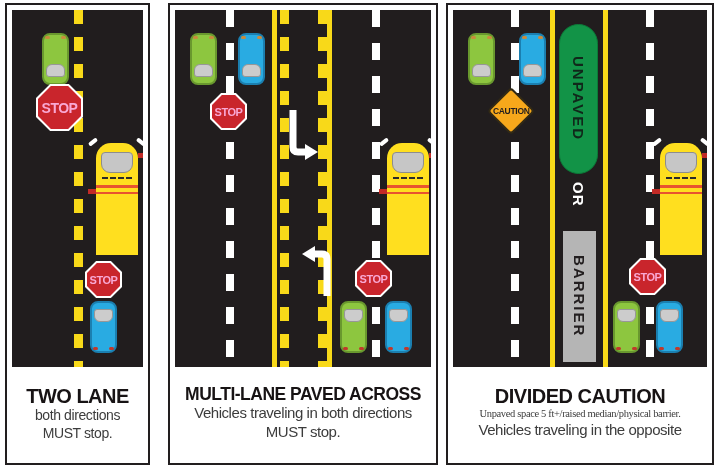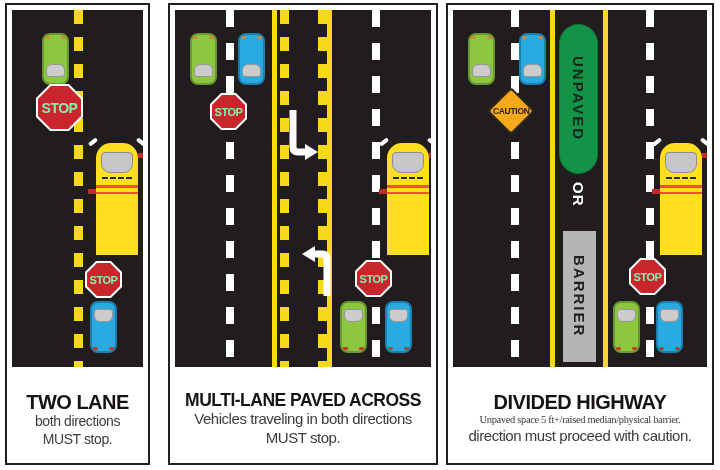--- a/index.html
+++ b/index.html
@@ -35,21 +35,21 @@
   .car.up::before,.car.up::after{content:"";position:absolute;bottom:1px;width:5px;height:3px;background:#c0392b;border-radius:2px;}
   .car.up::before{left:1px;} .car.up::after{right:1px;}
 
   
   .stop-sign{position:absolute;z-index:5;}
   .stop-sign .oct-outer{position:absolute;inset:0;background:#ffffff;
     clip-path:polygon(30% 0%,70% 0%,100% 30%,100% 70%,70% 100%,30% 100%,0% 70%,0% 30%);}
   .stop-sign .oct-inner{position:absolute;inset:2px;background:#c9252c;
     clip-path:polygon(30% 0%,70% 0%,100% 30%,100% 70%,70% 100%,30% 100%,0% 70%,0% 30%);}
   .stop-sign .stop-text{position:absolute;inset:0;display:flex;align-items:center;justify-content:center;
-    color:#86efac;font-weight:700;letter-spacing:-0.5px;}
+    color:#f9a8d4;font-weight:700;letter-spacing:-0.5px;}
   .stop-lg{width:47px;height:47px;font-size:14px;}
   .stop-sm{width:37px;height:37px;font-size:11px;}
 
   
   .caution-sign{position:absolute;width:34px;height:34px;background:#f7a81b;border:2px solid #322a15;
     border-radius:4px;transform:rotate(45deg);z-index:5;display:flex;align-items:center;justify-content:center;box-sizing:border-box;}
   .caution-text{transform:rotate(-45deg);font-size:8.5px;font-weight:700;color:#221e1f;letter-spacing:-0.3px;}
 
   
   .bus{position:absolute;width:42px;height:112px;background:#ffdf1f;border-radius:15px 15px 0 0;z-index:4;}
@@ -69,21 +69,21 @@
   .unpaved{position:absolute;background:#129347;border:1px solid #0b7a38;border-radius:20px;
     display:flex;align-items:center;justify-content:center;z-index:2;box-sizing:border-box;}
   .unpaved-text{writing-mode:vertical-rl;font-weight:700;font-size:15px;color:#10271a;letter-spacing:2px;}
   .or-label{position:absolute;writing-mode:vertical-rl;color:#ffffff;font-weight:700;font-size:15px;z-index:2;letter-spacing:1px;}
   .barrier{position:absolute;background:#b5b5b5;display:flex;align-items:center;justify-content:center;z-index:2;}
   .barrier-text{writing-mode:vertical-rl;font-weight:700;font-size:15px;color:#221e1f;letter-spacing:2px;}
 
   .turn-arrow{position:absolute;z-index:3;}
 
   
-  .caption{text-align:center;padding-top:24px;}
+  .caption{text-align:center;padding-top:18px;}
   .cap-title{font-weight:700;color:#171314;font-size:20px;letter-spacing:-0.5px;line-height:1.1;}
   #panel-2 .cap-title{font-size:17.5px;}
   .cap-line{font-size:15px;color:#3c3c3c;letter-spacing:-0.45px;line-height:1.25;}
   #panel-1 .cap-line{font-size:14px;letter-spacing:-0.4px;}
   .cap-sub{font-size:10.5px;color:#3c3c3c;letter-spacing:-0.35px;line-height:1.3;font-family:Liberation Serif, serif;}
 </style>
 </head>
 <body>
 
 <div class="panel" id="panel-1">
@@ -235,17 +235,17 @@
     </div>
 
     <div class="car green up" style="left:160px;top:291px;">
       <div class="windshield"></div>
     </div>
     <div class="car blue up" style="left:203px;top:291px;">
       <div class="windshield"></div>
     </div>
   </div>
   <div class="caption">
-    <div class="cap-title">DIVIDED HIGHWAY</div>
+    <div class="cap-title">DIVIDED CAUTION</div>
     <div class="cap-sub">Unpaved space 5 ft+/raised median/physical barrier.</div>
-    <div class="cap-line">direction must proceed with caution.</div>
+    <div class="cap-line">Vehicles traveling in the opposite</div>
   </div>
 </div>
 
 </body></html>

